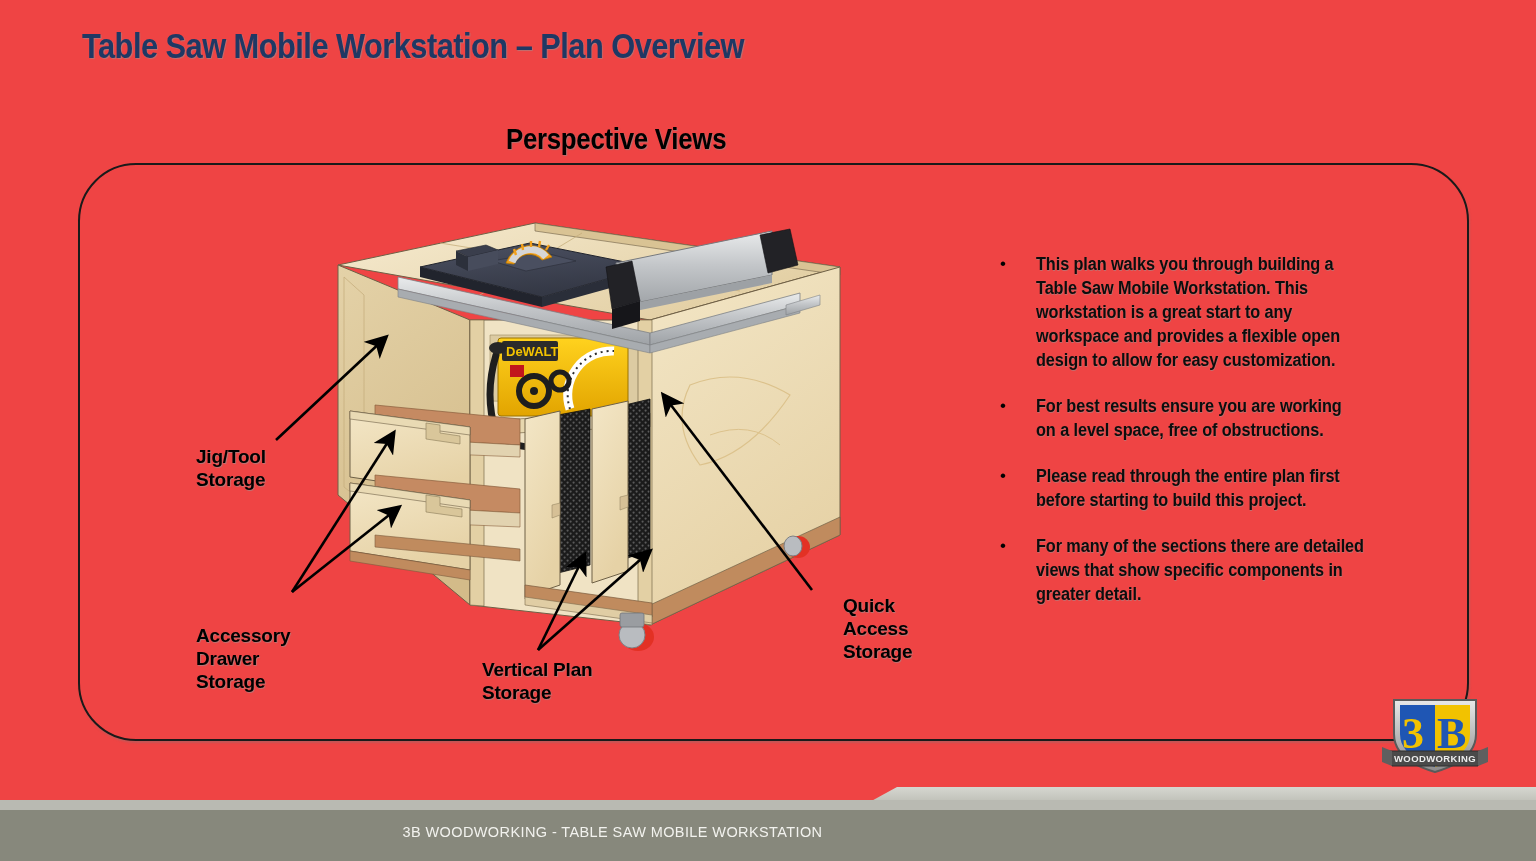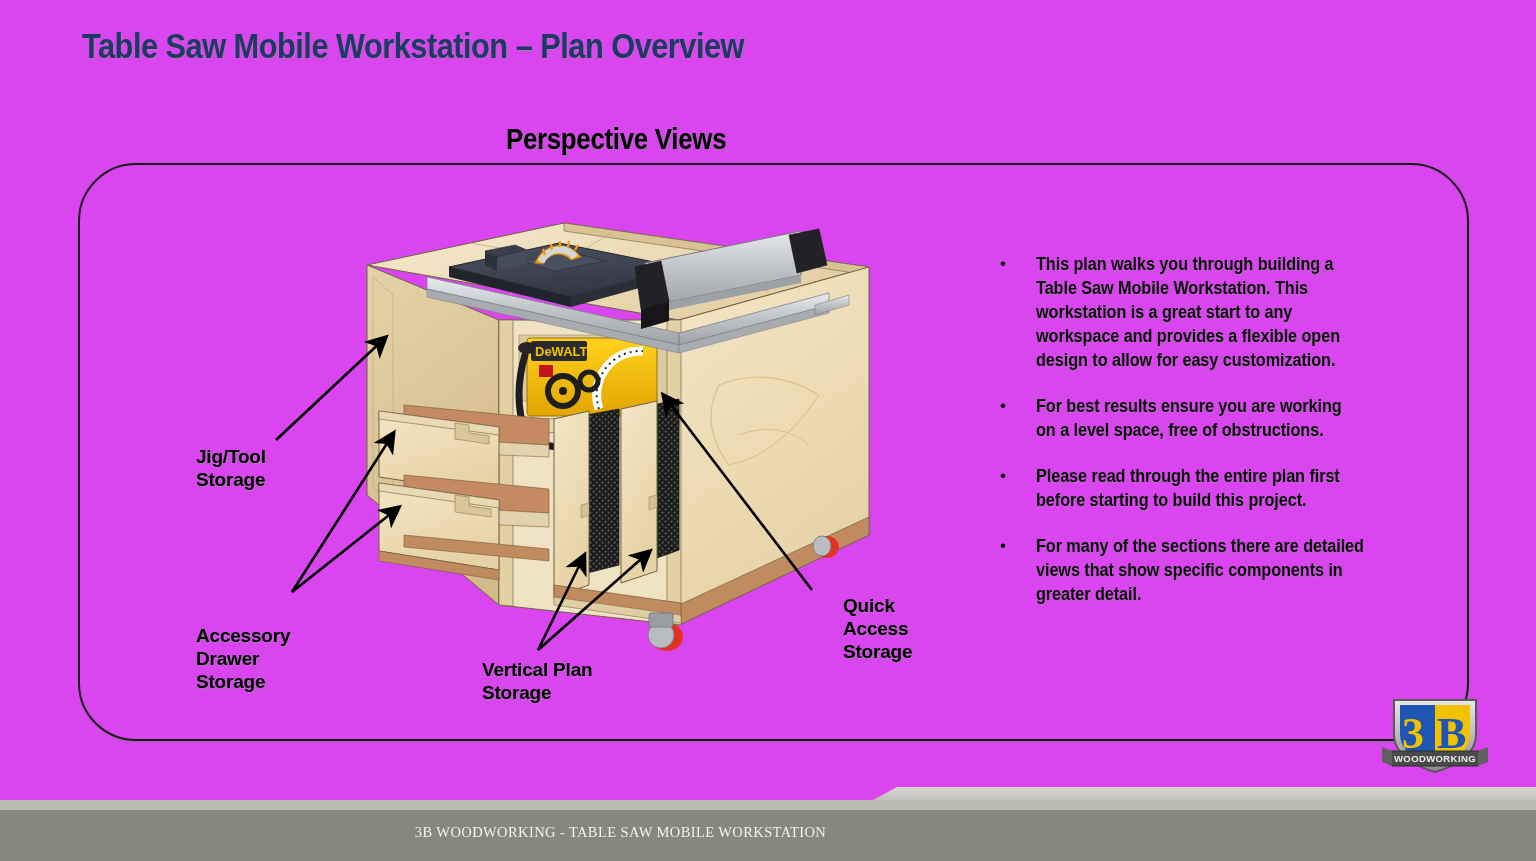--- a/index.html
+++ b/index.html
@@ -2,21 +2,21 @@
 <html><head>
 <meta charset="utf-8">
 <style>
   html,body{margin:0;padding:0;}
   body{
     width:1536px;height:861px;
     background:#ffffff;
     font-family:"Liberation Sans", sans-serif;
     overflow:hidden;position:relative;
   }
-  .slide{position:absolute;inset:0;background:#d946ef;}
+  .slide{position:absolute;inset:0;background:#ef4444;}
 
   
   #page-title{
     position:absolute;left:82px;top:26px;
     font-family:"Liberation Sans Narrow","Liberation Sans",sans-serif;
     font-size:35px;font-weight:bold;color:#1F3864;
     letter-spacing:-0.6px;transform:scaleX(.88);transform-origin:left center;
     white-space:nowrap;
     text-shadow:1px 1px 1px rgba(150,150,150,.55);
   }
@@ -70,44 +70,44 @@
   }
   #callout-jig-sled{left:196px;top:445px;}
   #callout-accessory-drawer{left:196px;top:624px;}
   #callout-vertical-tool{left:482px;top:658px;}
   #callout-quick-access{left:820px;top:594px;margin-left:23px;}
 
   
   #callout-arrows{position:absolute;left:0;top:0;width:1536px;height:861px;pointer-events:none;}
 
   
-  #illustration{position:absolute;left:349px;top:205px;width:560px;height:470px;}
+  #illustration{position:absolute;left:320px;top:205px;width:560px;height:470px;}
 
   
   #brand-logo{position:absolute;left:1382px;top:688px;width:106px;height:88px;}
 
   
   #footer-bar{
     position:absolute;left:0;top:810px;width:1536px;height:51px;
     background:#87887c;
   }
   #footer-strip-thin{
     position:absolute;left:0;top:800px;width:1536px;height:10px;
     background:#b9bab2;
   }
   #footer-strip-raised{
     position:absolute;left:855px;top:787px;width:681px;height:23px;
     background:linear-gradient(180deg,#d6d7d0 0%,#c3c4bc 55%,#a9aaa2 100%);
     clip-path:polygon(42px 0,100% 0,100% 100%,0 100%);
   }
   #footer-text{
-    position:absolute;left:8px;top:824px;width:1225px;
+    position:absolute;left:0;top:824px;width:1225px;
     text-align:center;color:#f2f2ee;
     font-size:14.5px;letter-spacing:.4px;
-    font-family:Liberation Serif, serif;
+    font-family:Liberation Sans, sans-serif;
   }
 </style>
 </head>
 <body>
 
 <div class="slide">
 
   <div id="page-title">Table Saw Mobile Workstation – Plan Overview</div>
 
   <div id="section-heading"><span>Perspective Views</span></div>

